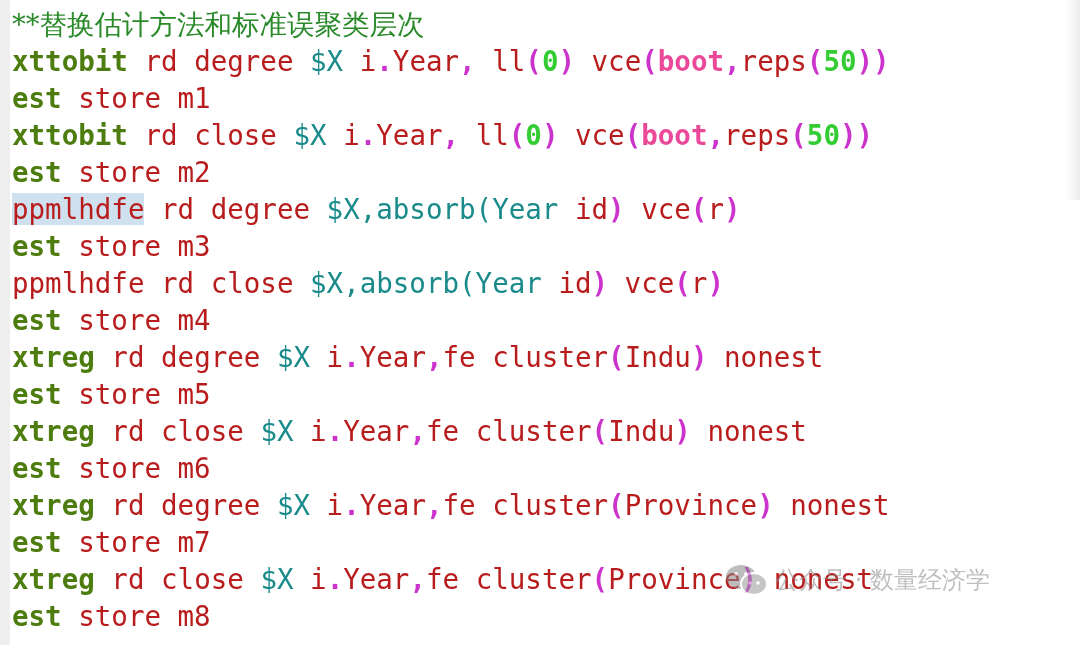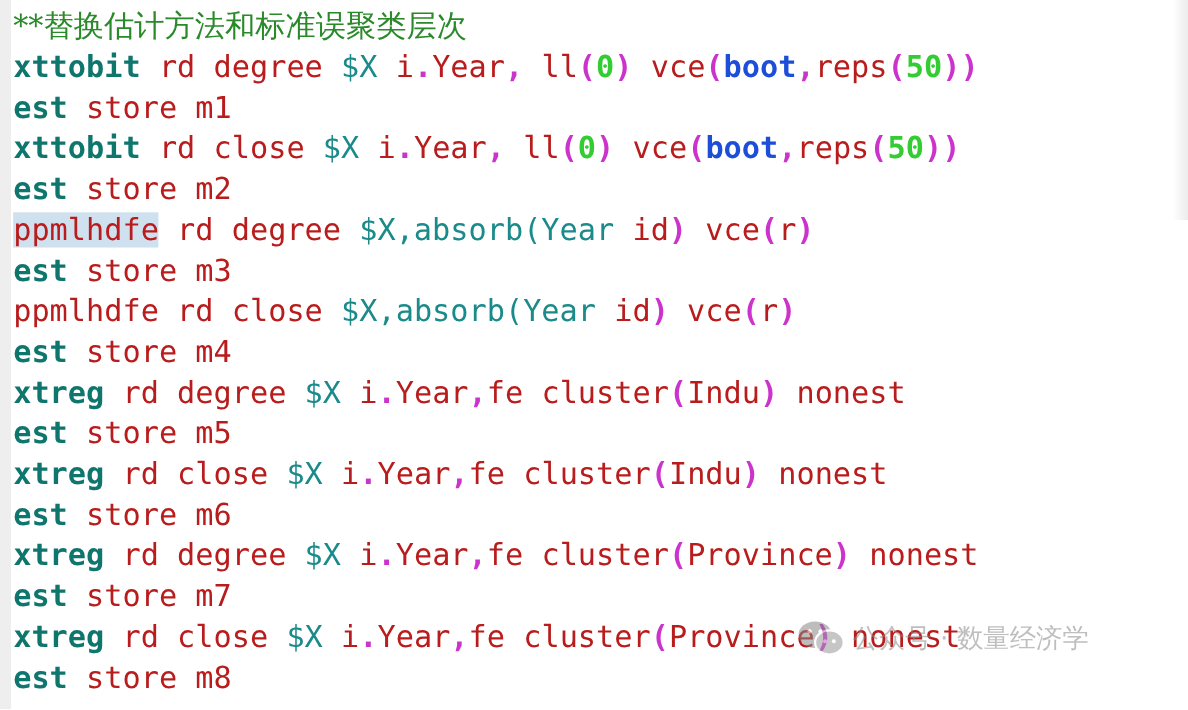--- a/index.html
+++ b/index.html
@@ -43,22 +43,22 @@
       white-space: pre;
     }
     .line {
       height: 37px;
       white-space: pre;
     }
     .comment {
       color: #2a8a2a;
       font-family: "DejaVu Serif", "Liberation Serif", serif;
     }
-    .cmd { color: #0f766e; font-weight: bold; }
-    .kw { color: #1d4ed8; font-weight: bold; }
+    .cmd { color: #4d7c0f; font-weight: bold; }
+    .kw { color: #ec4899; font-weight: bold; }
     .macro { color: #1a8a8a; }
     .punct { color: #cc33cc; font-weight: bold; }
     .num { color: #33cc33; font-weight: bold; }
     .plain { color: #b91c1c; }
     .sel { background: #cfe0ee; }
     .watermark {
       position: absolute;
       left: 725px;
       top: 563px;
       display: flex;

